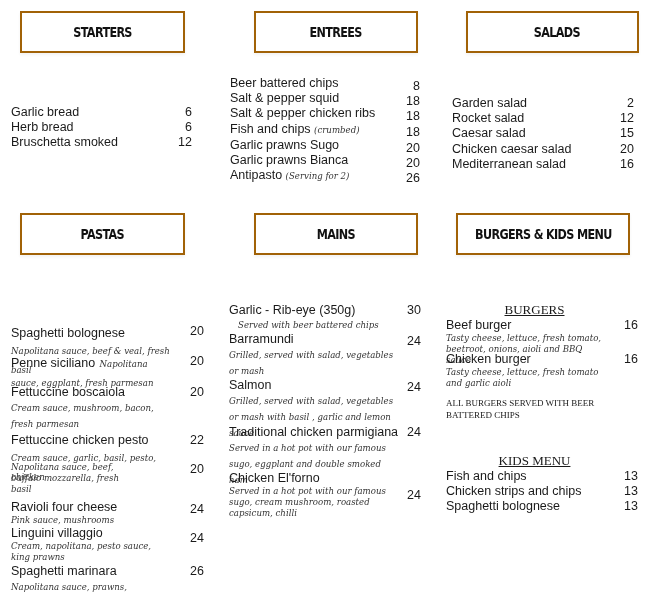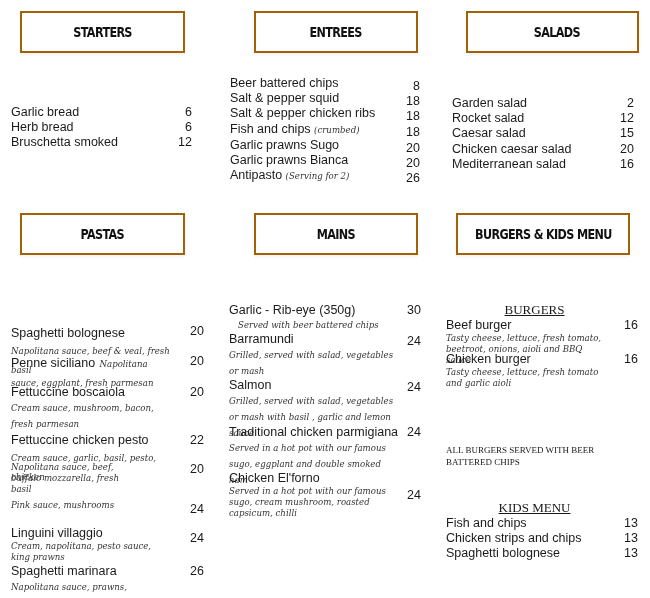--- a/index.html
+++ b/index.html
@@ -130,20 +130,21 @@
   </div>
   <div class="block" style="height:31px;">
     <div style="width:165px;line-height:15px;"><span class="item">Fettuccine chicken pesto</span> <span class="desc" style="line-height:17px;">Cream sauce, garlic, basil, pesto, chicken</span></div>
     <span class="price" style="top:2px;">22</span>
   </div>
   <div class="block" style="height:38px;">
     <div class="desc" style="width:130px;line-height:11px;">Napolitana sauce, beef, buffalo mozzarella, fresh basil</div>
     <span class="price">20</span>
   </div>
   <div class="block" style="height:26px;">
+    <div class="item">Ravioli four cheese</div>
     <div class="desc" style="line-height:11px;">Pink sauce, mushrooms</div>
     <span class="price" style="top:2px;">24</span>
   </div>
   <div class="block" style="height:38px;">
     <div class="item">Linguini villaggio</div>
     <div class="desc" style="width:160px;line-height:11px;">Cream, napolitana, pesto sauce, king prawns</div>
     <span class="price" style="top:5px;">24</span>
   </div>
   <div class="block" style="height:46px;">
     <div class="item">Spaghetti marinara</div>
@@ -185,21 +186,21 @@
   <div class="block" style="height:34px;">
     <div class="item">Beef burger</div>
     <div class="desc" style="width:160px;line-height:11px;">Tasty cheese, lettuce, fresh tomato, beetroot, onions, aioli and BBQ sauce</div>
     <span class="price">16</span>
   </div>
   <div class="block" style="height:45px;">
     <div class="item">Chicken burger</div>
     <div class="desc" style="width:160px;line-height:11px;">Tasty cheese, lettuce, fresh tomato and garlic aioli</div>
     <span class="price">16</span>
   </div>
-  <div class="note" style="width:150px;margin-top:47px;">ALL BURGERS SERVED WITH BEER BATTERED CHIPS</div>
+  <div class="note" style="width:150px;">ALL BURGERS SERVED WITH BEER BATTERED CHIPS</div>
   <div class="subhead" style="margin-top:32px;margin-left:-15px;">KIDS MENU</div>
   <div class="row">
       <span>Fish and chips</span>
       <span class="price">13</span>
     </div>
   <div class="row">
       <span>Chicken strips and chips</span>
       <span class="price">13</span>
     </div>
   <div class="row">

